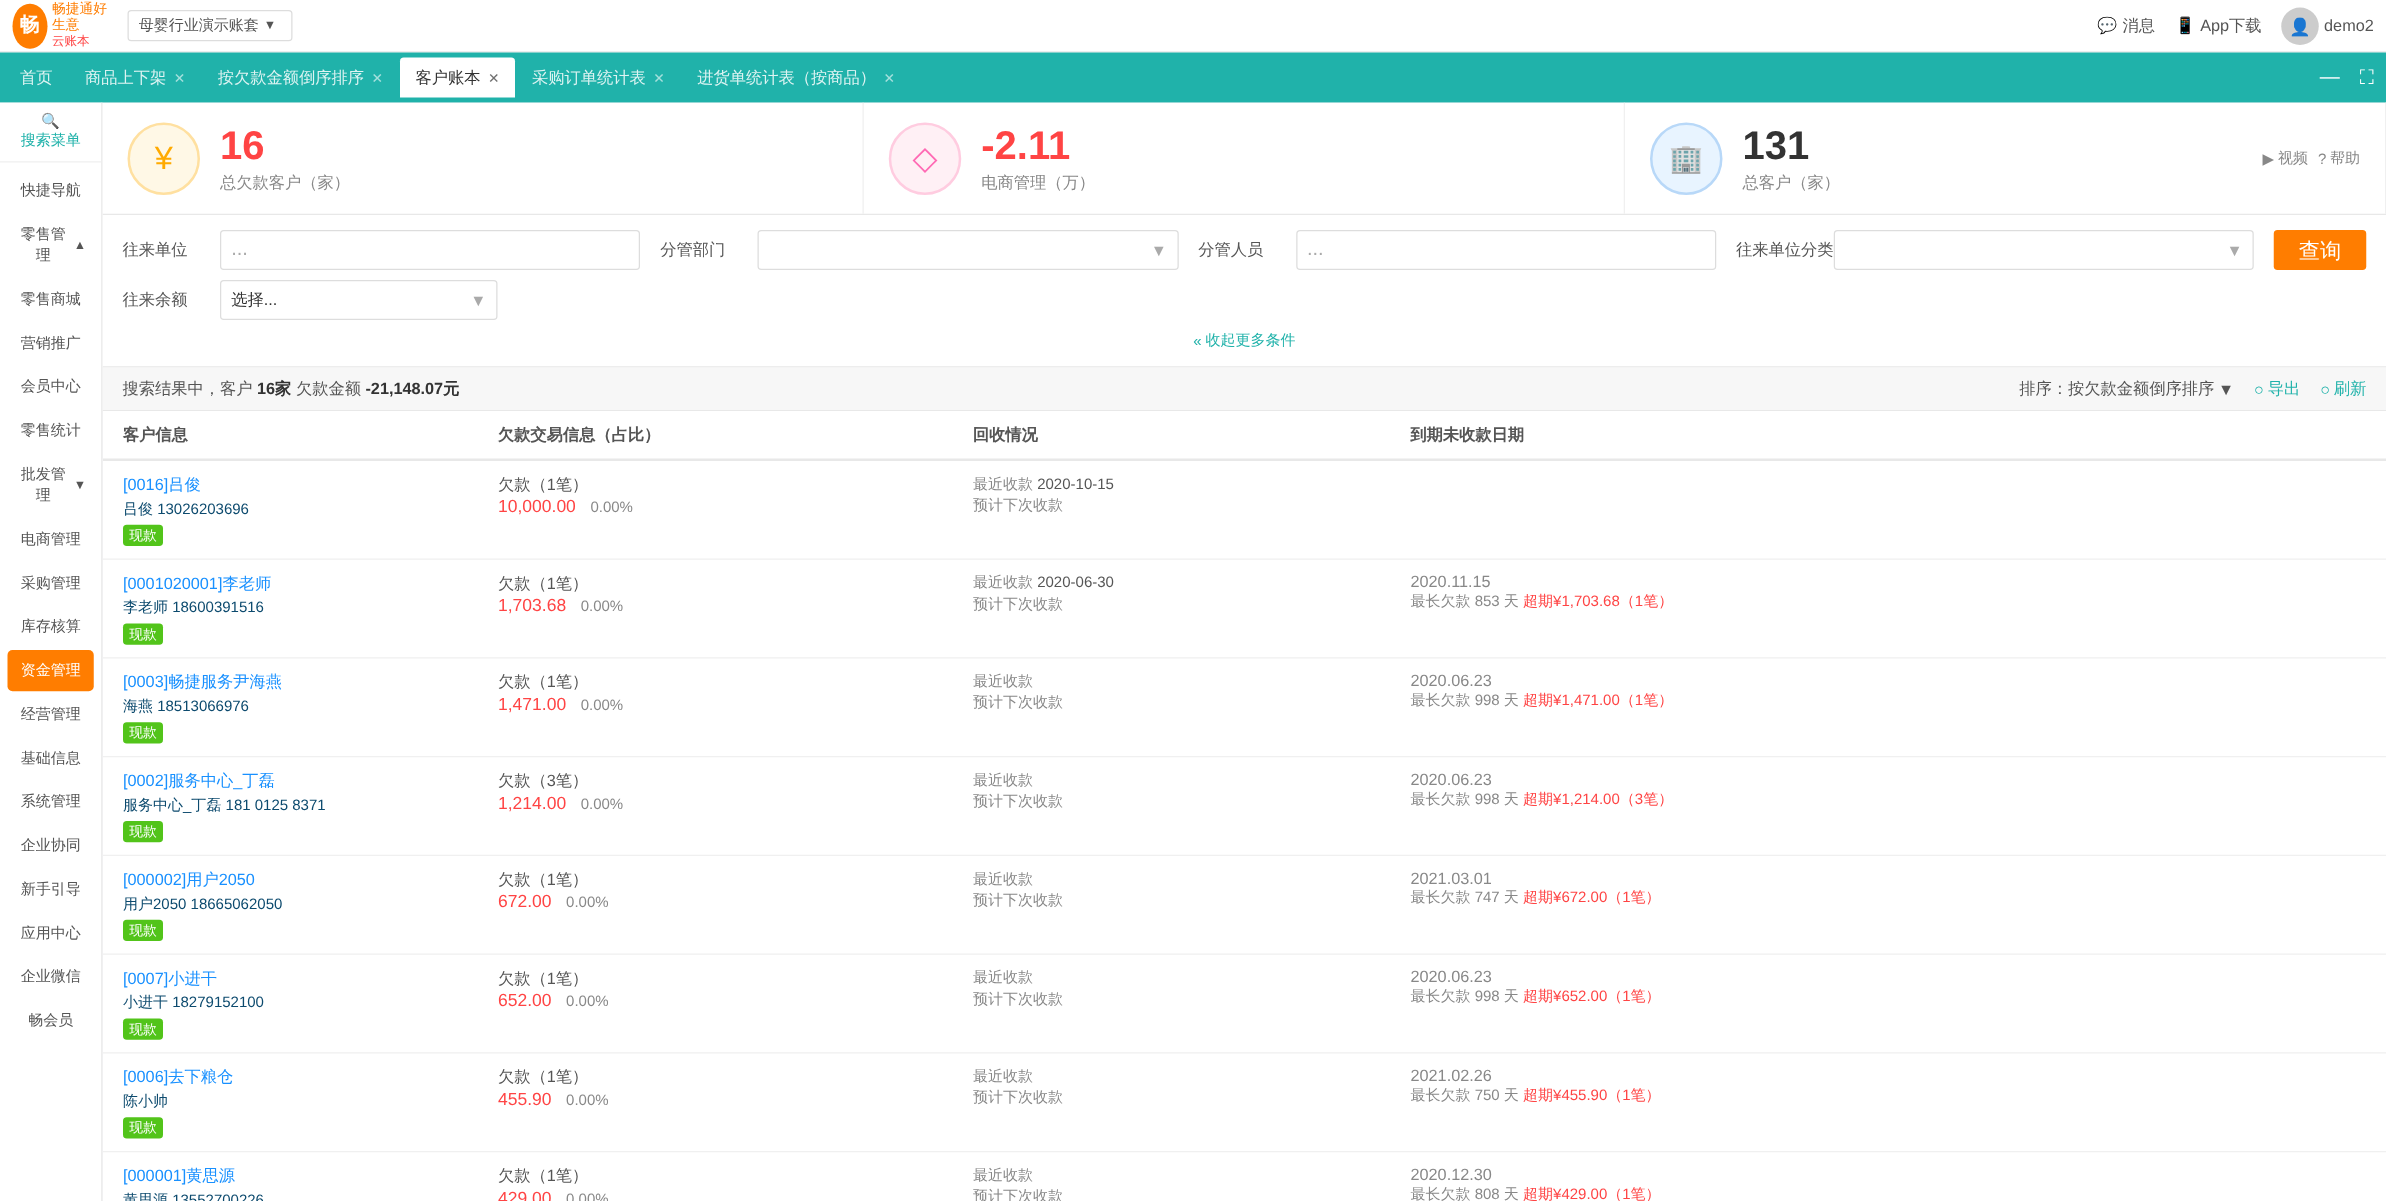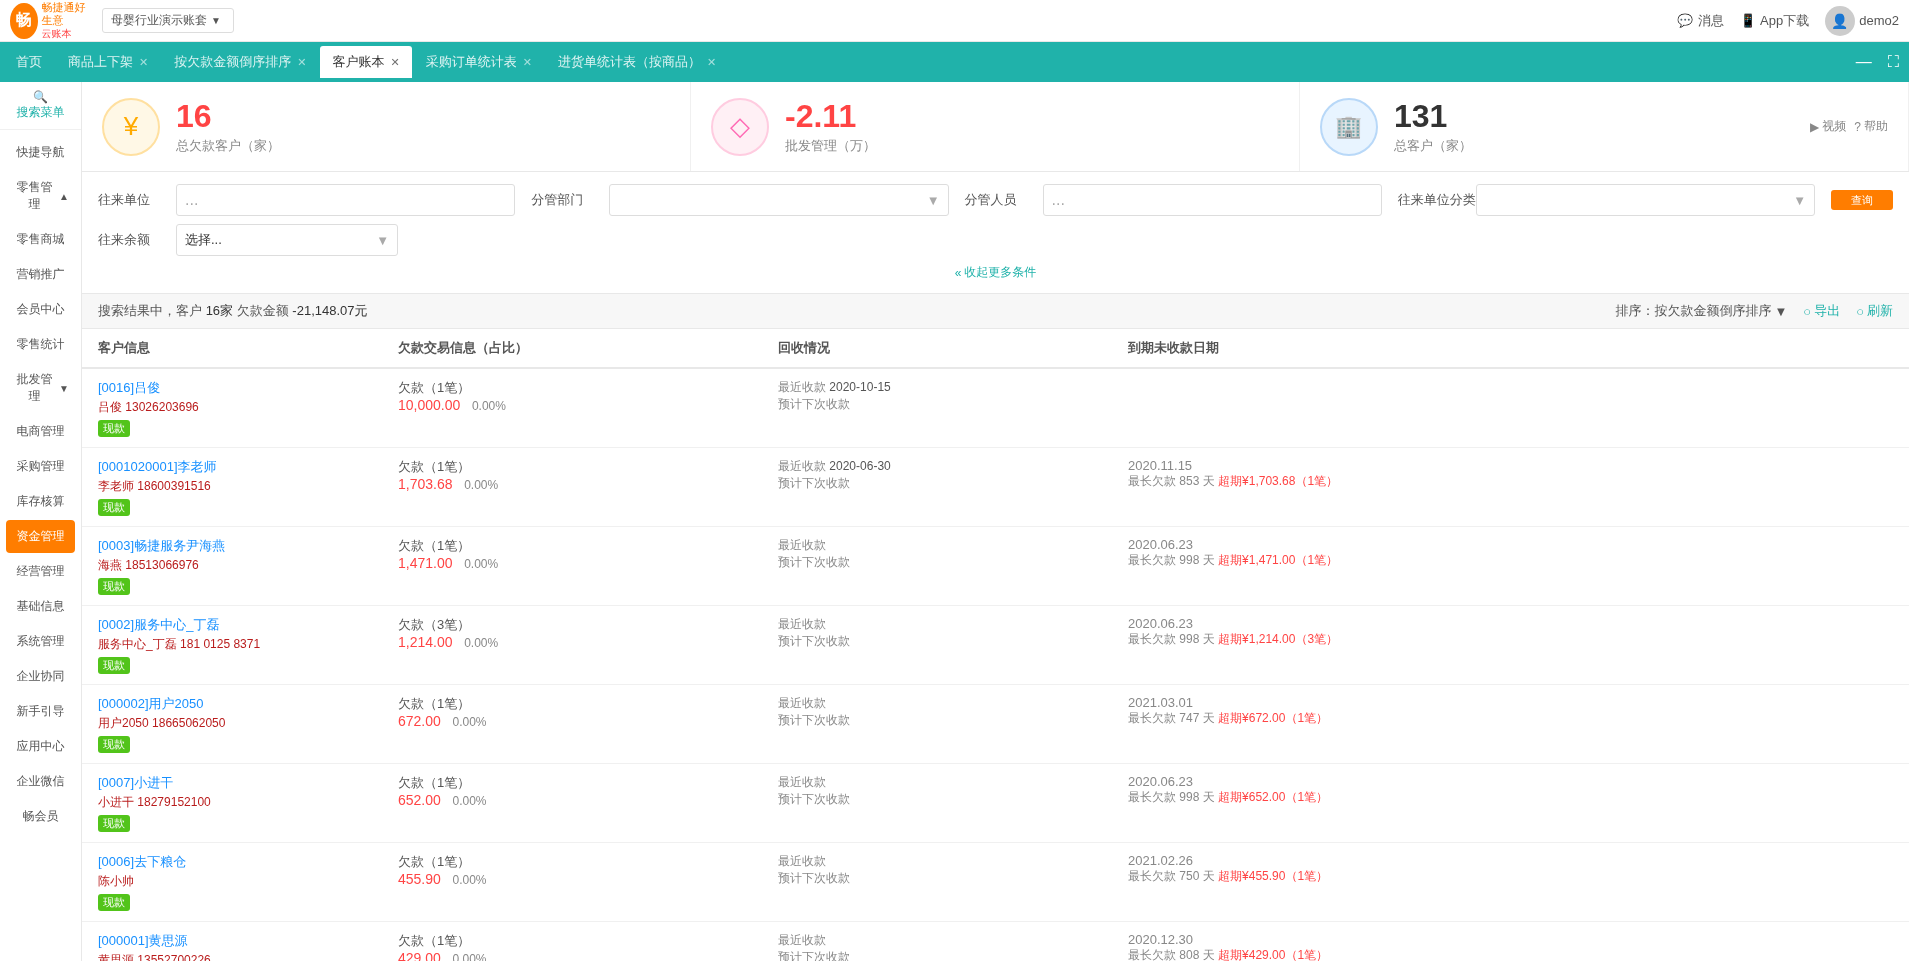--- a/index.html
+++ b/index.html
@@ -60,38 +60,38 @@
     
     .filter-area { background: #fff; padding: 12px 16px; border-bottom: 1px solid #e8e8e8; }
     .filter-row { display: flex; align-items: center; gap: 16px; margin-bottom: 8px; }
     .filter-item { display: flex; align-items: center; gap: 8px; flex: 1; }
     .filter-label { font-size: 13px; color: #555; white-space: nowrap; width: 70px; }
     .filter-input { flex: 1; height: 32px; border: 1px solid #ddd; border-radius: 3px; padding: 0 8px; font-size: 13px; display: flex; align-items: center; justify-content: space-between; cursor: pointer; }
     .filter-input .dots { color: #aaa; font-size: 16px; }
     .filter-select { flex: 1; height: 32px; border: 1px solid #ddd; border-radius: 3px; padding: 0 8px; font-size: 13px; display: flex; align-items: center; justify-content: space-between; cursor: pointer; background: #fff; }
     .filter-select-value { color: #333; }
     .filter-select-arrow { color: #aaa; }
-    .search-btn { background: #ff7d00; color: #fff; border: none; height: 20px; padding: 0 20px; border-radius: 3px; font-size: 11px; cursor: pointer; white-space: nowrap; }
+    .search-btn { background: #ff7d00; color: #fff; border: none; height: 32px; padding: 0 20px; border-radius: 3px; font-size: 17px; cursor: pointer; white-space: nowrap; }
     .collapse-row { display: flex; justify-content: center; margin-top: 4px; }
     .collapse-btn { color: #20b2aa; font-size: 12px; cursor: pointer; display: flex; align-items: center; gap: 3px; }
 
     
     .result-bar { display: flex; align-items: center; justify-content: space-between; background: #f7f7f7; padding: 8px 16px; border-bottom: 1px solid #e8e8e8; }
     .result-info { font-size: 13px; color: #555; }
-    .result-info .highlight { color: #333; font-weight: normal; }
+    .result-info .highlight { color: #333; font-weight: bold; }
     .result-actions { display: flex; align-items: center; gap: 16px; font-size: 13px; color: #555; }
     .result-actions .sort-btn { display: flex; align-items: center; gap: 3px; cursor: pointer; }
     .result-actions .action-btn { display: flex; align-items: center; gap: 3px; cursor: pointer; color: #20b2aa; }
 
     
     .table-container { flex: 1; overflow-y: auto; background: #fff; }
     .table-header { display: grid; grid-template-columns: 300px 380px 350px 1fr; padding: 10px 16px; background: #fff; border-bottom: 2px solid #e8e8e8; font-size: 13px; font-weight: bold; color: #555; position: sticky; top: 0; z-index: 10; }
     .table-row { display: grid; grid-template-columns: 300px 380px 350px 1fr; padding: 10px 16px; border-bottom: 1px solid #f0f0f0; font-size: 13px; align-items: start; }
     .customer-name { color: #1890ff; cursor: pointer; font-size: 13px; }
-    .customer-contact { font-size: 12px; color: #b91c1c; margin-top: 2px; }
+    .customer-contact { font-size: 12px; color: #0c4a6e; margin-top: 2px; }
     .tag-green { display: inline-block; background: #52c41a; color: #fff; font-size: 11px; padding: 1px 5px; border-radius: 3px; margin-top: 4px; }
     .amount-red { color: #ff4444; font-size: 14px; }
     .amount-pct { color: #888; font-size: 12px; margin-left: 8px; }
     .debt-info { font-size: 13px; color: #555; }
     .payment-info { font-size: 12px; color: #888; }
     .payment-date { color: #555; }
     .overdue-info { font-size: 12px; }
     .overdue-days { color: #888; }
     .overdue-link { color: #ff4444; cursor: pointer; }
     .overdue-date { color: #888; }
@@ -248,21 +248,21 @@
           <div class="stat-icon yellow">¥</div>
           <div>
             <div class="stat-value red">16</div>
             <div class="stat-label">总欠款客户（家）</div>
           </div>
         </div>
         <div class="stat-card">
           <div class="stat-icon pink">◇</div>
           <div>
             <div class="stat-value red">-2.11</div>
-            <div class="stat-label">批发管理（万）</div>
+            <div class="stat-label">电商管理（万）</div>
           </div>
         </div>
         <div class="stat-card">
           <div class="stat-icon blue" style="font-size:22px;">🏢</div>
           <div>
             <div class="stat-value black">131</div>
             <div class="stat-label">总客户（家）</div>
           </div>
           <div class="stat-card-right">
             <div class="help-btn">

